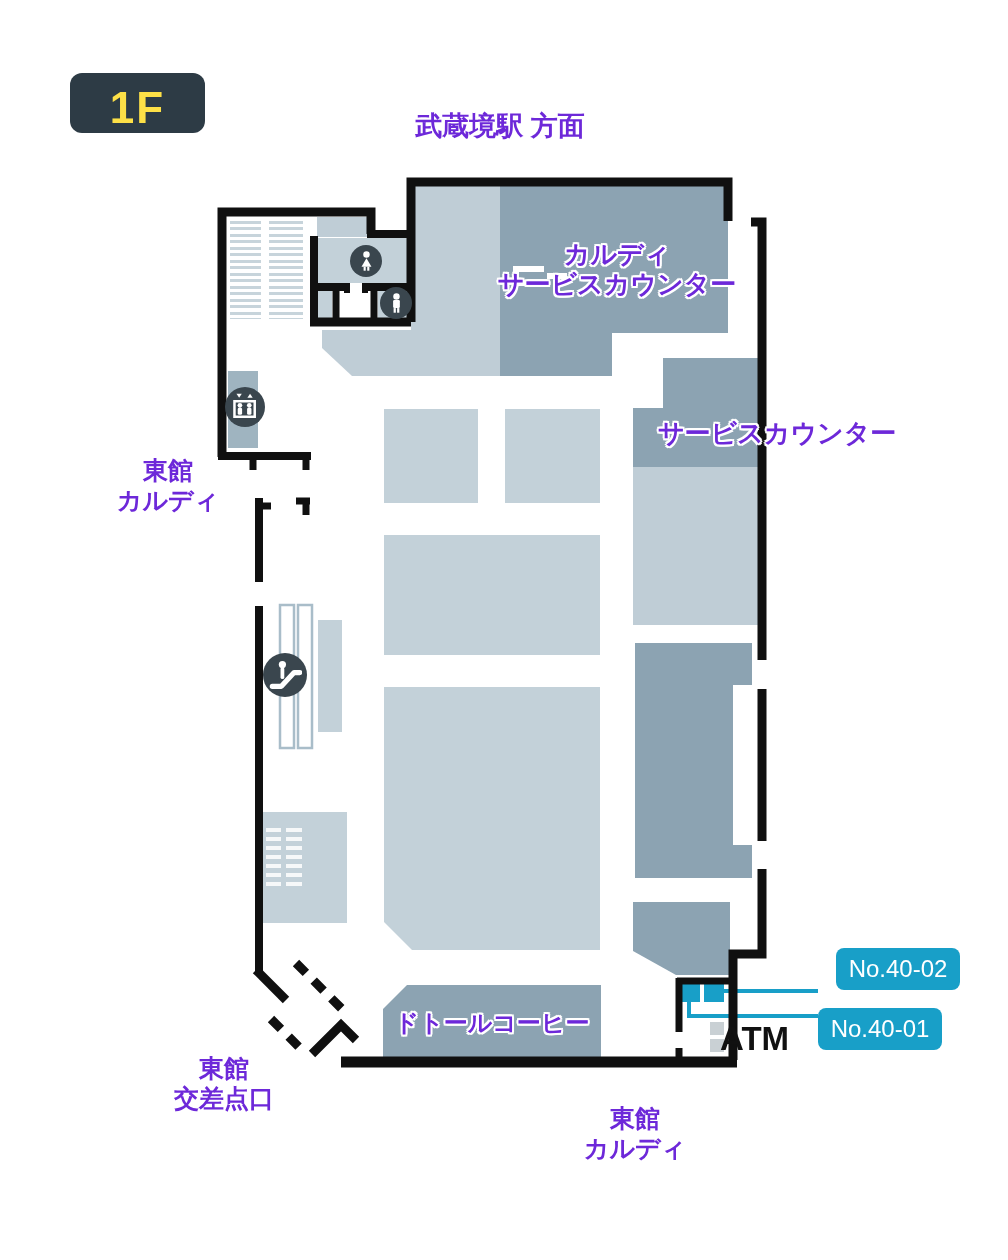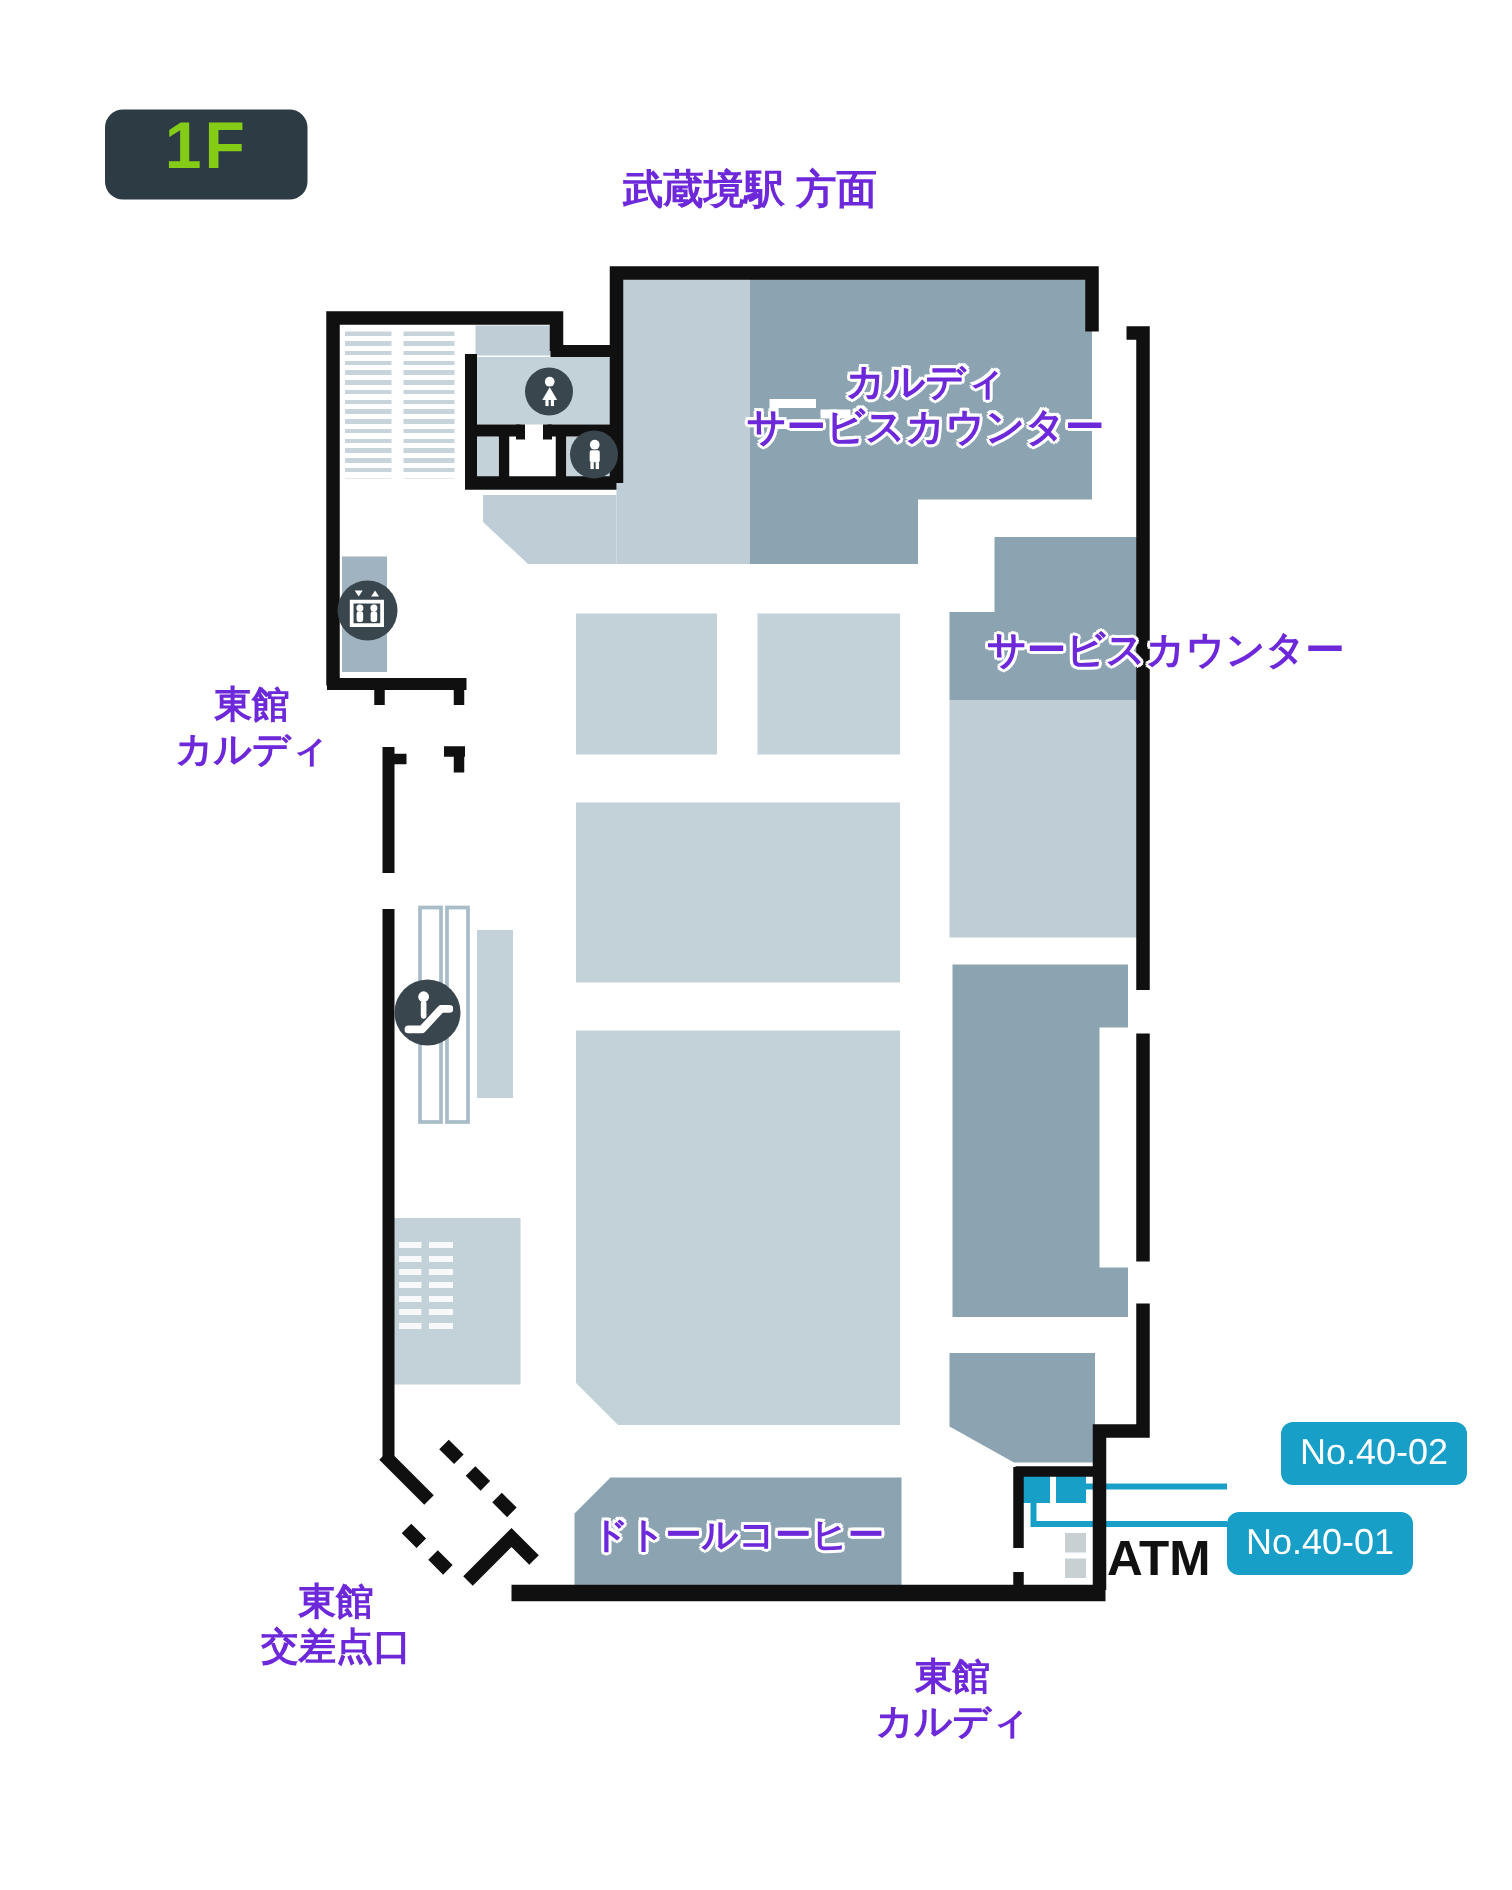--- a/index.html
+++ b/index.html
@@ -4,43 +4,43 @@
 <style>
   html,body{margin:0;padding:0;background:#ffffff;}
   .canvas{
     position:relative;width:1008px;height:1260px;background:#ffffff;overflow:hidden;
     font-family:"Liberation Sans","DejaVu Sans",sans-serif;color:#111;
   }
   .abs{position:absolute;}
   svg.floor{position:absolute;left:0;top:0;width:1008px;height:1260px;}
   .floor-badge{
     left:70px;top:73px;width:135px;height:60px;background:#2d3b45;border-radius:12px;
-    display:flex;align-items:flex-start;justify-content:center;color:#84cc16;
+    display:flex;align-items:flex-end;justify-content:center;color:#fde047;
     font-size:44px;font-weight:bold;letter-spacing:2px;
   }
   .lbl{font-weight:bold;color:#6d28d9;}
   .outlined{
     text-shadow:2px 0 0 #fff,-2px 0 0 #fff,0 2px 0 #fff,0 -2px 0 #fff,
       1.6px 1.6px 0 #fff,-1.6px 1.6px 0 #fff,1.6px -1.6px 0 #fff,-1.6px -1.6px 0 #fff;
   }
   .center{text-align:center;}
   .top-title{left:350px;top:108px;width:300px;font-size:27px;}
   .kaldi-label{left:497px;top:239px;width:240px;font-size:26px;line-height:30px;}
   .sc-label{left:658px;top:416px;font-size:26px;white-space:nowrap;}
   .doutor-label{left:372px;top:1007px;width:240px;font-size:24px;}
-  .atm-label{left:738px;top:1020px;font-size:33px;font-weight:600;}
+  .atm-label{left:720px;top:1020px;font-size:33px;font-weight:600;}
   .exit-label{font-size:25px;line-height:30px;}
   .exit-station{left:106px;top:455px;width:124px;}
   .exit-kousaten{left:162px;top:1053px;width:124px;}
   .exit-kyonan{left:558px;top:1103px;width:154px;}
   .unit-badge{
     width:124px;height:42px;background:#189fc8;border-radius:8px;color:#fff;
     display:flex;align-items:center;justify-content:center;font-size:24px;
   }
-  .unit-badge.u1{left:854px;top:948px;}
+  .unit-badge.u1{left:836px;top:948px;}
   .unit-badge.u2{left:818px;top:1008px;}
   .icon-circle{background:#3a464e;border-radius:50%;display:flex;align-items:center;justify-content:center;}
   .ic-women{left:350px;top:245px;width:32px;height:32px;}
   .ic-men{left:380px;top:287px;width:32px;height:32px;}
   .ic-elev{left:225px;top:387px;width:40px;height:40px;}
   .ic-esc{left:263px;top:653px;width:44px;height:44px;}
   .icon-circle svg{width:78%;height:78%;}
   .hatch{background:repeating-linear-gradient(180deg,#c7d4db 0 3px,transparent 3px 6.5px);}
   .hatch-stairs-1{left:230px;top:221px;width:31px;height:98px;}
   .hatch-stairs-2{left:269px;top:221px;width:34px;height:98px;}

